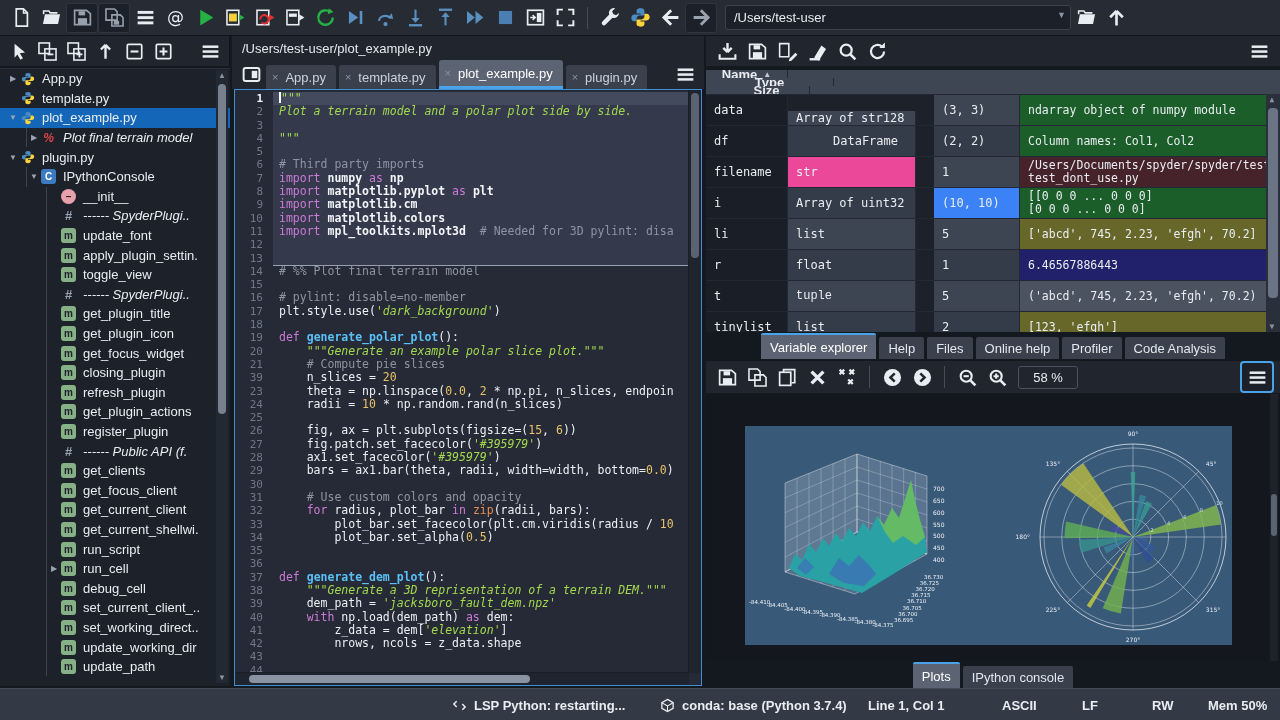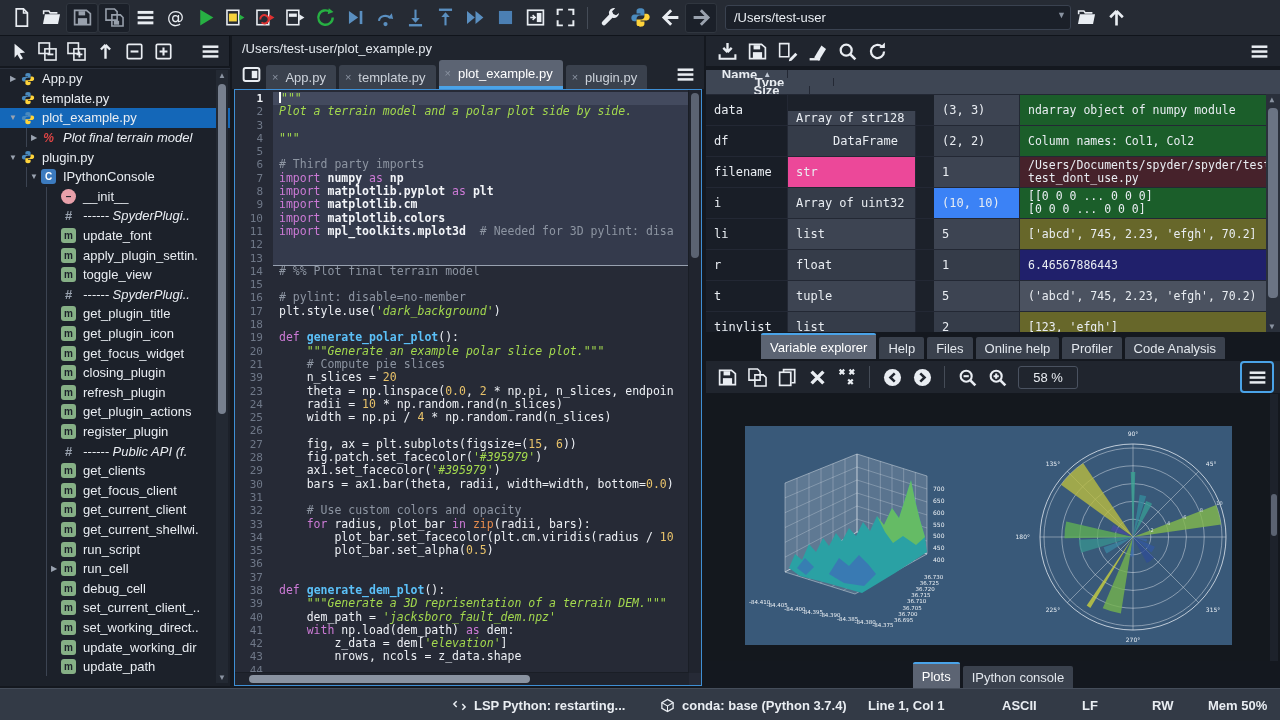--- a/index.html
+++ b/index.html
@@ -700,21 +700,20 @@
         <div class="cl"></div>
         <div class="cl"><span class="tk-c"># pylint: disable=no-member</span></div>
         <div class="cl"><span class="tk-t">plt.style.use(</span><span class="tk-s">'dark_background'</span><span class="tk-t">)</span></div>
         <div class="cl"></div>
         <div class="cl"><span class="tk-k">def </span><span class="tk-f">generate_polar_plot</span><span class="tk-t">():</span></div>
         <div class="cl"><span class="tk-t">    </span><span class="tk-s">"""Generate an example polar slice plot."""</span></div>
         <div class="cl"><span class="tk-t">    </span><span class="tk-c"># Compute pie slices</span></div>
         <div class="cl"><span class="tk-t">    n_slices = </span><span class="tk-n">20</span></div>
         <div class="cl"><span class="tk-t">    theta = np.linspace(</span><span class="tk-n">0.0</span><span class="tk-t">, </span><span class="tk-n">2</span><span class="tk-t"> * np.pi, n_slices, endpoin</span></div>
         <div class="cl"><span class="tk-t">    radii = </span><span class="tk-n">10</span><span class="tk-t"> * np.random.rand(n_slices)</span></div>
-        <div class="cl"><span class="tk-t">    width = np.pi / </span><span class="tk-n">4</span><span class="tk-t"> * np.random.rand(n_slices)</span></div>
         <div class="cl"></div>
         <div class="cl"><span class="tk-t">    fig, ax = plt.subplots(figsize=(</span><span class="tk-n">15</span><span class="tk-t">, </span><span class="tk-n">6</span><span class="tk-t">))</span></div>
         <div class="cl"><span class="tk-t">    fig.patch.set_facecolor(</span><span class="tk-s">'#395979'</span><span class="tk-t">)</span></div>
         <div class="cl"><span class="tk-t">    ax1.set_facecolor(</span><span class="tk-s">'#395979'</span><span class="tk-t">)</span></div>
         <div class="cl"><span class="tk-t">    bars = ax1.bar(theta, radii, width=width, bottom=</span><span class="tk-n">0.0</span><span class="tk-t">)</span></div>
         <div class="cl"></div>
         <div class="cl"><span class="tk-t">    </span><span class="tk-c"># Use custom colors and opacity</span></div>
         <div class="cl"><span class="tk-k">    for </span><span class="tk-t">radius, plot_bar </span><span class="tk-k">in </span><span class="tk-b">zip</span><span class="tk-t">(radii, bars):</span></div>
         <div class="cl"><span class="tk-t">        plot_bar.set_facecolor(plt.cm.viridis(radius / </span><span class="tk-n">10</span></div>
         <div class="cl"><span class="tk-t">        plot_bar.set_alpha(</span><span class="tk-n">0.5</span><span class="tk-t">)</span></div>
@@ -837,21 +836,21 @@
           <div class="ve-cell ve-val" style="background: rgb(103, 103, 42);">['abcd', 745, 2.23, 'efgh', 70.2]</div>
         </div>
         <div class="ve-row">
           <div class="ve-cell ve-name">r</div>
           <div class="ve-cell ve-type" style="background: rgb(53, 60, 73);">float</div>
           <div class="ve-cell ve-size" style="background: rgb(53, 60, 73);">1</div>
           <div class="ve-cell ve-val" style="background: rgb(32, 32, 107);">6.46567886443</div>
         </div>
         <div class="ve-row">
           <div class="ve-cell ve-name">t</div>
-          <div class="ve-cell ve-type" style="background: rgb(61, 68, 82);">tuple</div>
+          <div class="ve-cell ve-type" style="background: rgb(61, 68, 82); font-family: Liberation Mono, monospace;">tuple</div>
           <div class="ve-cell ve-size" style="background: rgb(61, 68, 82);">5</div>
           <div class="ve-cell ve-val" style="background: rgb(75, 82, 96);">('abcd', 745, 2.23, 'efgh', 70.2)</div>
         </div>
         <div class="ve-row">
           <div class="ve-cell ve-name">tinylist</div>
           <div class="ve-cell ve-type" style="background: rgb(53, 60, 73);">list</div>
           <div class="ve-cell ve-size" style="background: rgb(53, 60, 73);">2</div>
           <div class="ve-cell ve-val" style="background: rgb(103, 103, 42);">[123, 'efgh']</div>
         </div>
       </div>

